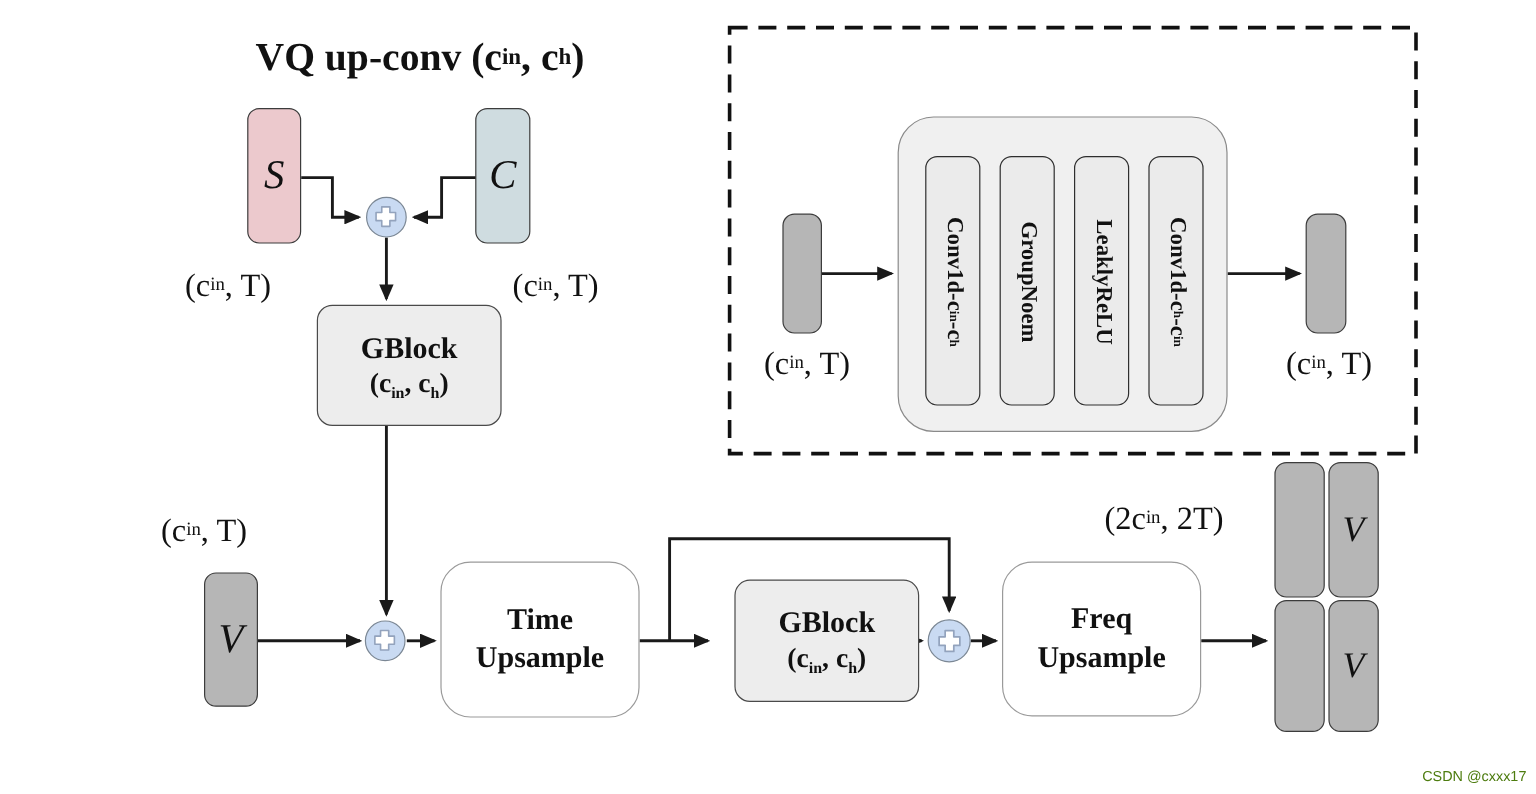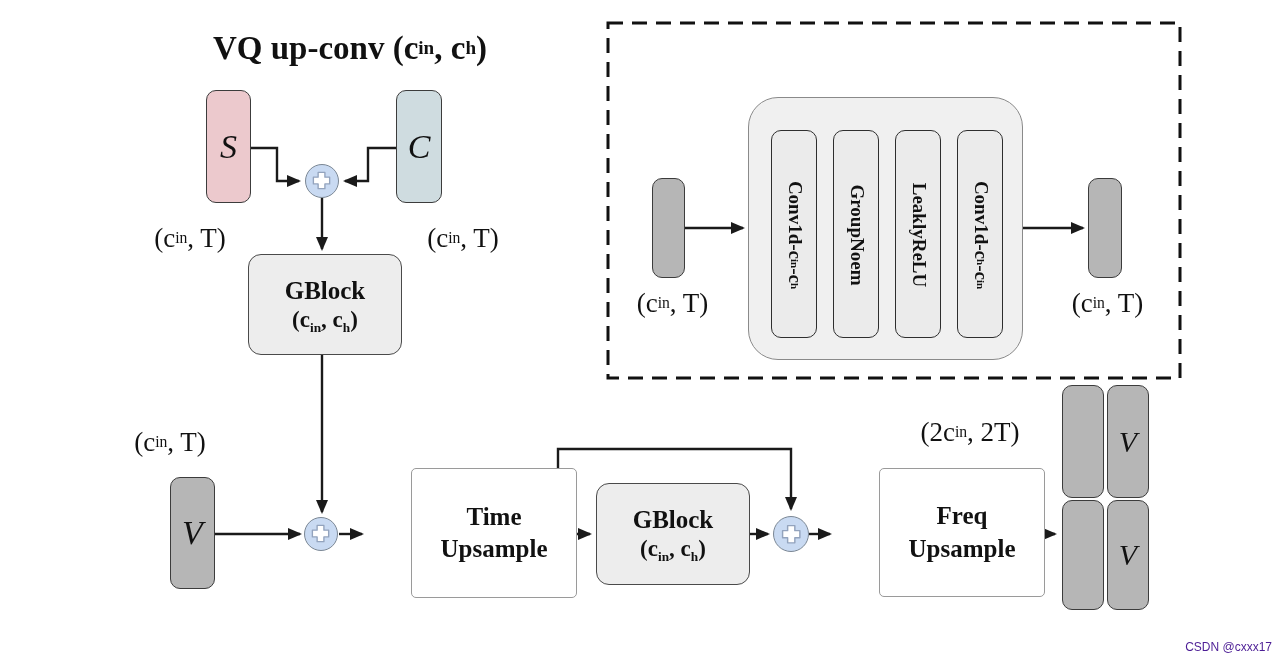--- a/index.html
+++ b/index.html
@@ -3,40 +3,40 @@
 <meta charset="utf-8">
 <style>
   html,body{margin:0;padding:0;background:#fff;}
   .stage{position:relative;width:1280px;height:662px;background:#ffffff;overflow:hidden;
          font-family:"Liberation Serif","DejaVu Serif",serif;color:#111;}
   .overlay{position:absolute;left:0;top:0;width:1280px;height:662px;pointer-events:none;}
   .abs{position:absolute;box-sizing:border-box;}
   .center{display:flex;align-items:center;justify-content:center;text-align:center;}
   .box{border:1.6px solid #3c3c3c;}
   .pill{border-radius:10px;}
-  .blockbox{border-radius:13px;border:1.6px solid #4a4a4a;}
-  .whitebox{border-radius:5px;border:1.6px solid #9a9a9a;background:#ffffff;margin-left:44px;}
+  .blockbox{border-radius:13px;border:1.6px solid #4a4a4a;margin-left:16px;}
+  .whitebox{border-radius:25px;border:1.6px solid #9a9a9a;background:#ffffff;}
   .panelbox{border-radius:30px;border:1.6px solid #8a8a8a;}
   .layer{border-radius:10px;border:1.5px solid #2e2e2e;overflow:visible;}
   .layer-label{position:absolute;transform:rotate(90deg);transform-origin:center;
                font-weight:bold;font-size:19px;white-space:nowrap;text-align:center;
                display:flex;align-items:center;justify-content:center;}
   .sum{border-radius:50%;border:1.6px solid #7b8794;display:flex;align-items:center;justify-content:center;}
   .sum svg{width:72%;height:72%;display:block;}
   .it{font-style:italic;}
   .sub{font-size:0.58em;vertical-align:-0.38em;line-height:0;}
   .dim{font-size:27px;white-space:nowrap;}
   .main-title{font-size:33px;font-weight:bold;white-space:nowrap;}
   .panel-title{font-size:30px;font-weight:bold;white-space:nowrap;}
   .gb-line1{font-size:25px;font-weight:bold;line-height:1.25;}
   .gb-line2{font-size:23px;font-weight:bold;line-height:1.25;}
   .up-label{font-size:25px;font-weight:bold;line-height:1.3;}
   .letter{font-size:34px;}
   .letter-sm{font-size:30px;}
-  .watermark{font-family:"Liberation Sans","DejaVu Sans",sans-serif;font-size:12px;color:#4c1d95;}
+  .watermark{font-family:"Liberation Sans","DejaVu Sans",sans-serif;font-size:12px;color:#4d7c0f;}
 </style>
 </head>
 <body>
 
 <div class="stage">
 
   <svg class="overlay" viewBox="0 0 1280 662">
     <defs>
       <marker id="ah" markerUnits="userSpaceOnUse" markerWidth="14" markerHeight="12" refX="12" refY="6" orient="auto">
         <path d="M0 0 L14 6 L0 12 Z" fill="#1a1a1a"></path>

